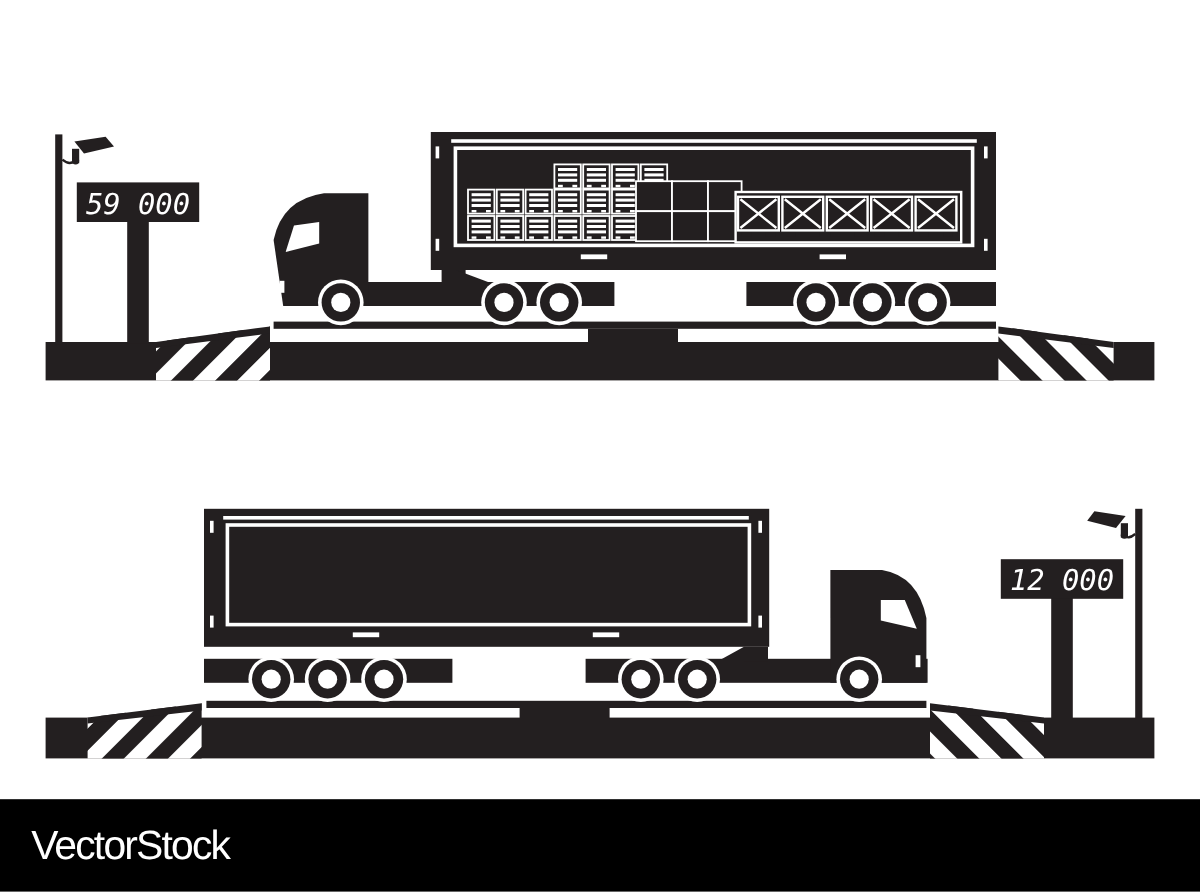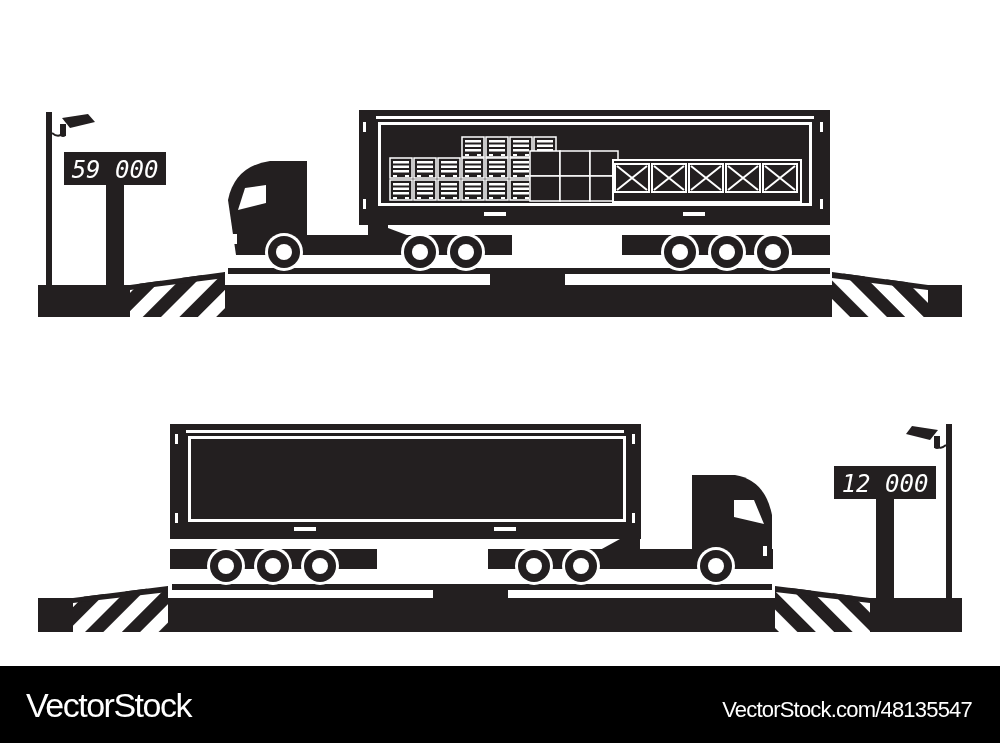--- a/index.html
+++ b/index.html
@@ -194,14 +194,13 @@
       <use href="#wheel" x="320" y="566"></use>
       <use href="#wheel" x="534" y="566"></use>
       <use href="#wheel" x="581" y="566"></use>
       <use href="#wheel" x="716" y="566"></use>
     </g>
   </g>
 </svg>
 
 <div class="footer">
   <div class="brand">VectorStock</div>
-  <div class="imgid">VectorStock.com/48135547</div>
 </div>
 
 </body></html>

